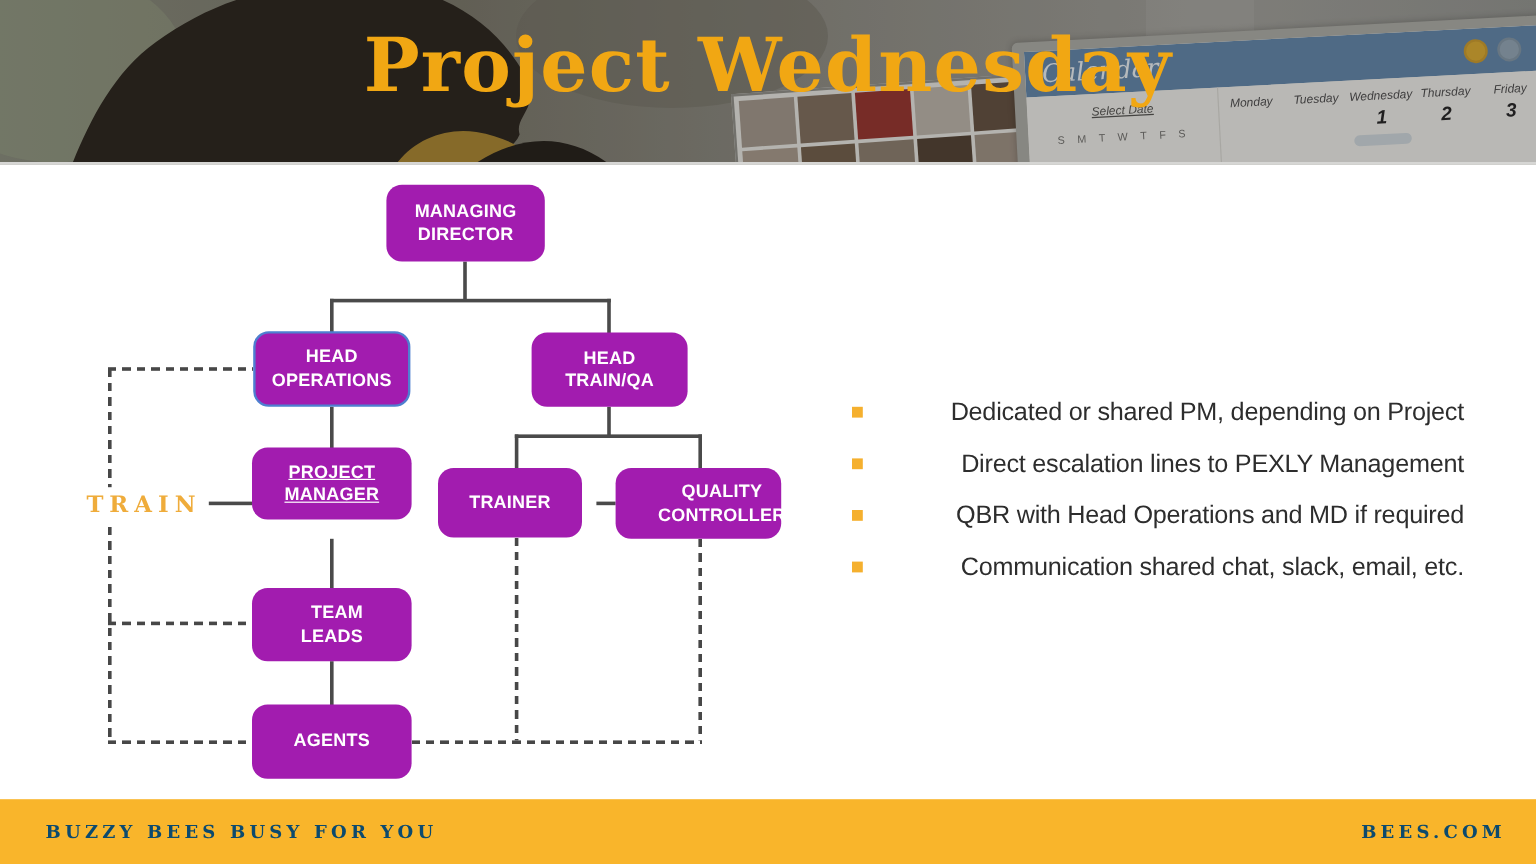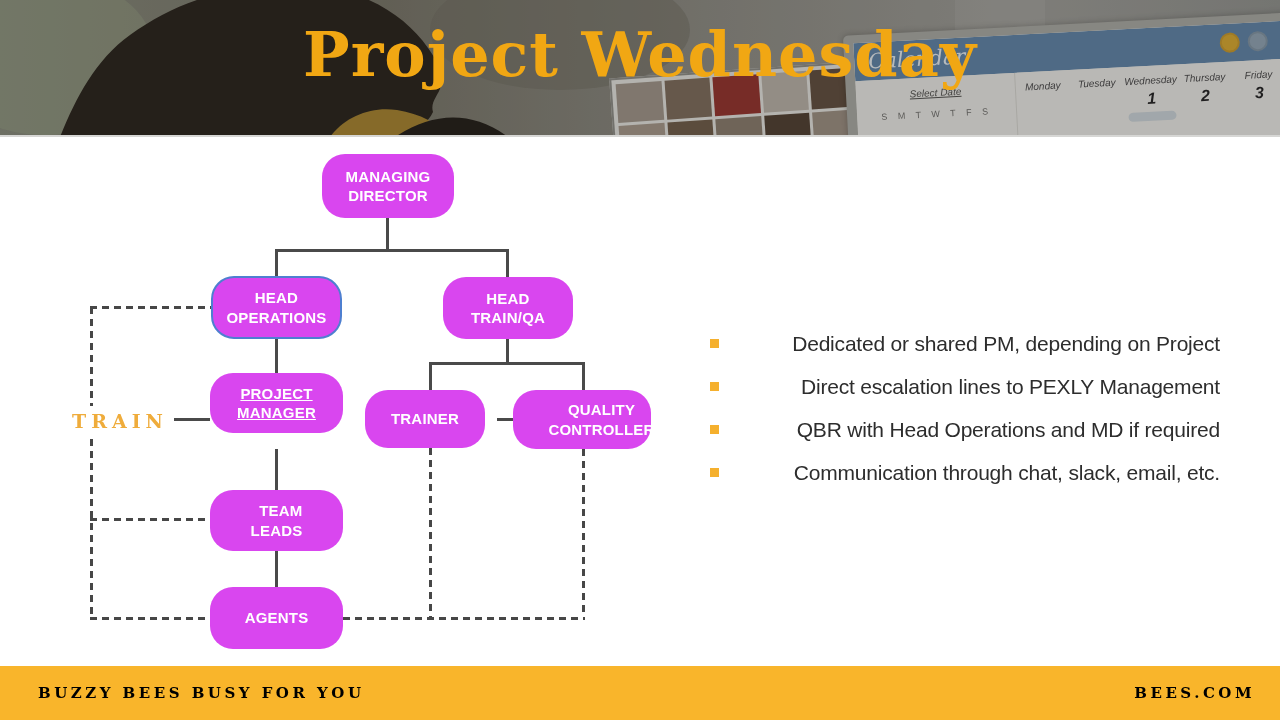--- a/index.html
+++ b/index.html
@@ -29,21 +29,21 @@
   .day-name { font-size:10px; font-style:italic; color:#46464a; }
   .day-num { font-size:16px; font-style:italic; font-weight:bold; color:#1e1e22; margin-top:4px; min-height:18px; }
   .day-pill { width:48px; height:9px; background:#ccd5dd; border-radius:5px; margin:4px auto 0 auto; }
   .hero-dim { position:absolute; inset:0; background:rgba(37,33,27,0.26); }
   .slide-title { position:absolute; left:0; top:18px; width:100%; text-align:center;
     font-family:"DejaVu Serif", serif; font-weight:bold; font-size:62px; letter-spacing:1px; color:#F1A713; z-index:5; }
 
   
   .chart { position:absolute; left:0; top:137px; width:700px; height:529px; }
   
-  .node { position:absolute; background:#d946ef; border-radius:23px; color:#ffffff;
+  .node { position:absolute; background:#a21caf; border-radius:13px; color:#ffffff;
     font-weight:bold; font-size:15px; line-height:1.3; letter-spacing:0.2px;
     display:flex; align-items:center; justify-content:center; text-align:center; white-space:pre-line; z-index:3; }
   .node.hl { border:2px solid #4E7FD0; }
   .ln  { position:absolute; background:#4A4A4A; z-index:1; }
   .dh  { position:absolute; height:3px; z-index:1; background:repeating-linear-gradient(90deg,#474747 0 7px,transparent 7px 12px); }
   .dv  { position:absolute; width:3px; z-index:1; background:repeating-linear-gradient(180deg,#474747 0 7px,transparent 7px 12px); }
   .client-label { position:absolute; left:66px; top:269px; z-index:4; background:#ffffff; padding:4px 6px;
     font-family:"DejaVu Serif", serif; font-weight:bold; font-size:19px; letter-spacing:5px; color:#EFAC3B; }
 
   
@@ -58,21 +58,21 @@
 
   
   .bullets { position:absolute; left:710px; top:332px; width:510px; }
   .bullet { display:flex; align-items:flex-start; gap:11px; margin-bottom:20px;justify-content:space-between; }
   .bullet .sq { flex:none; width:9px; height:9px; background:#F5B02E; margin-top:7px; }
   .bullet .tx { font-size:21px; color:#2d2d2d; line-height:1.1; letter-spacing:-0.2px; }
 
   
   .footer { position:absolute; left:0; bottom:0; width:1280px; height:54px; background:#F9B52B;
     display:flex; align-items:center; justify-content:space-between; padding:0 25px 0 38px; }
-  .footer span { font-family:"DejaVu Serif", serif; font-weight:bold; font-size:15px; letter-spacing:3.5px; color:#000000; }
+  .footer span { font-family:"DejaVu Serif", serif; font-weight:bold; font-size:15px; letter-spacing:3.5px; color:#0c4a6e; }
 </style>
 </head>
 <body>
 
 <div class="slide">
 
   <div class="hero">
     <svg class="hero-art" width="1280" height="137" viewBox="0 0 1280 137">
       <defs>
         <linearGradient id="bgg" x1="0" y1="0" x2="1" y2="0">
@@ -205,21 +205,21 @@
     <div class="bullet">
       <span class="sq"></span>
       <span class="tx">Direct escalation lines to PEXLY Management</span>
     </div>
     <div class="bullet">
       <span class="sq"></span>
       <span class="tx">QBR with Head Operations and MD if required</span>
     </div>
     <div class="bullet">
       <span class="sq"></span>
-      <span class="tx">Communication through chat, slack, email, etc.</span>
+      <span class="tx">Communication shared chat, slack, email, etc.</span>
     </div>
   </div>
 
   <div class="footer">
     <span>BUZZY BEES BUSY FOR YOU</span>
     <span>BEES.COM</span>
   </div>
 
 </div>
 

